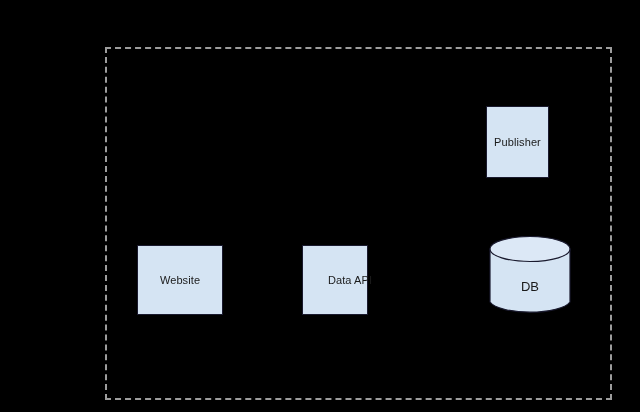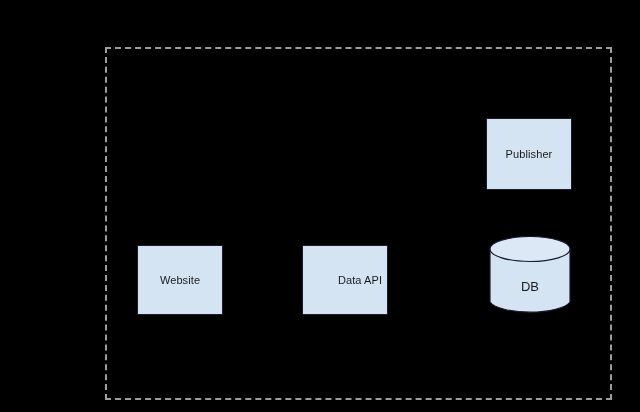--- a/index.html
+++ b/index.html
@@ -62,29 +62,29 @@
     user-select: none;
   }
 </style>
 </head>
 <body>
 
 <div id="canvas">
 
   <div class="boundary" style="left:105px; top:47px; width:507px; height:353px;"></div>
 
-  <div class="node-box" style="left:486px; top:118px; width:86px; height:72px;">
+  <div class="node-box" style="left:486px; top:106px; width:63px; height:72px;">
     <span class="node-label">Publisher</span>
   </div>
 
   <div class="node-box" style="left:137px; top:245px; width:86px; height:70px;">
     <span class="node-label">Website</span>
   </div>
 
-  <div class="node-box" style="left:302px; top:245px; width:86px; height:70px;padding-left:30px;">
+  <div class="node-box" style="left:302px; top:245px; width:66px; height:70px;padding-left:30px;">
     <span class="node-label">Data API</span>
   </div>
 
   <div class="cylinder" style="left:489px; top:236px; width:82px; height:79px;">
     <svg width="82" height="79" viewBox="0 0 82 79">
       <path d="M1,13 L1,66 A41,13 0 0 0 81,66 L81,13 Z" fill="#d5e4f3" stroke="#1a1a2e" stroke-width="1.2"></path>
       <ellipse cx="41" cy="13" rx="40" ry="12.5" fill="#dce8f6" stroke="#1a1a2e" stroke-width="1.2"></ellipse>
     </svg>
     <span class="cyl-label" style="top:44px;">DB</span>
   </div>

